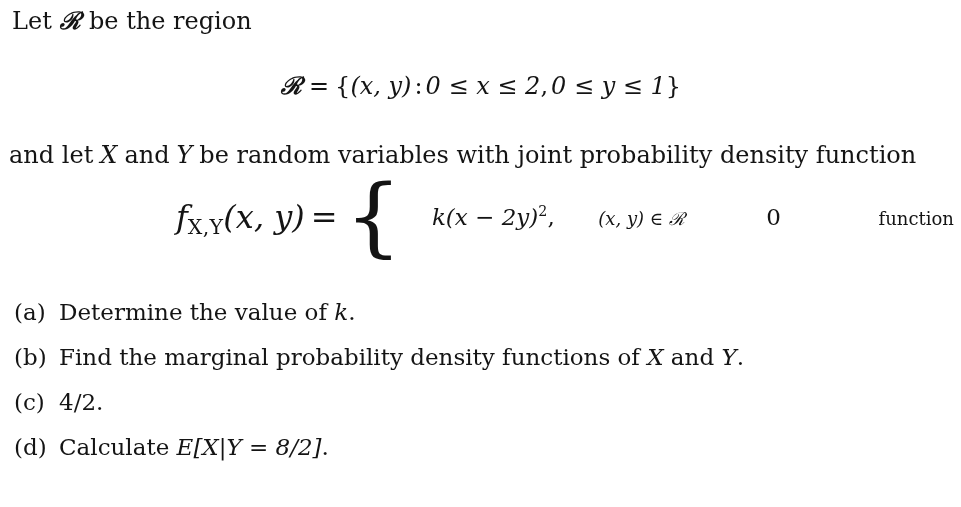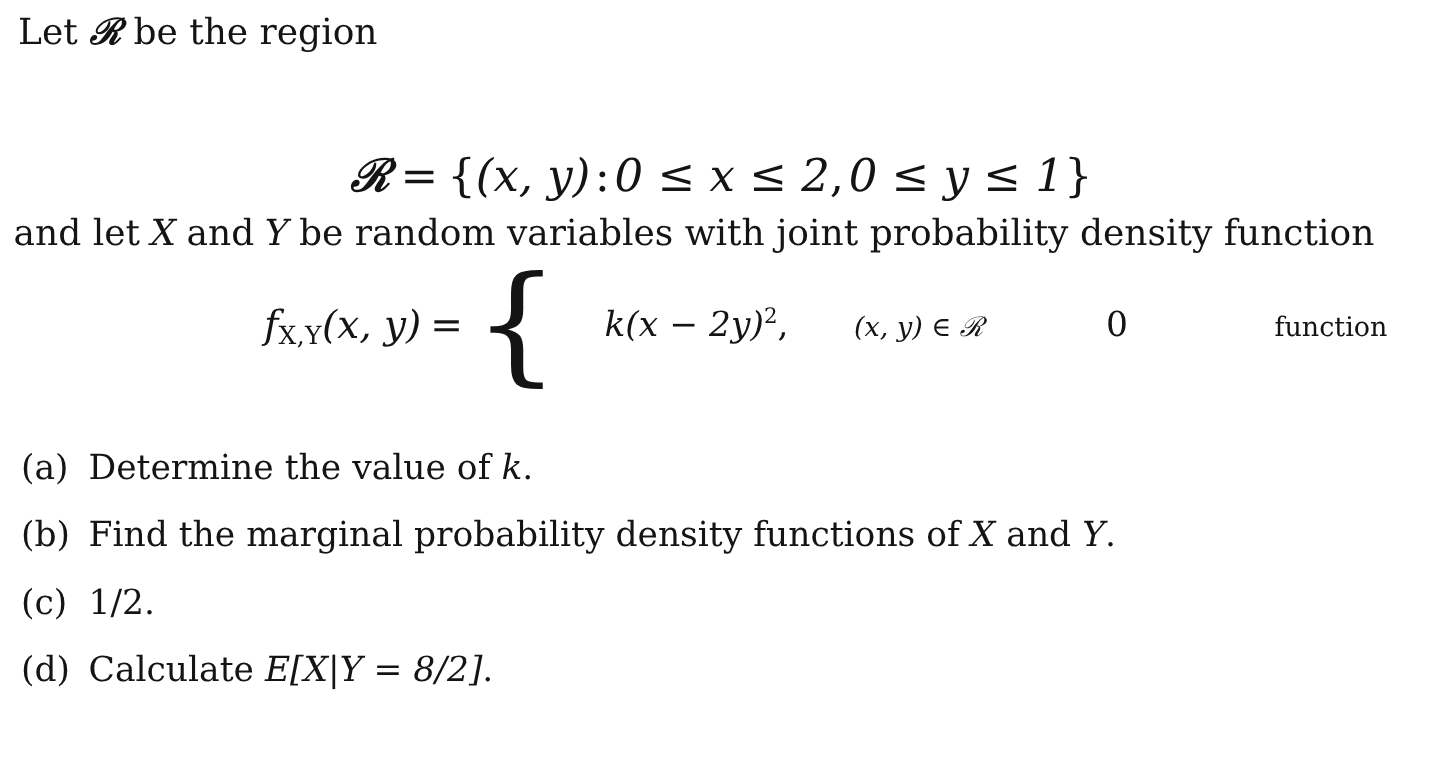--- a/index.html
+++ b/index.html
@@ -63,24 +63,23 @@
     white-space: nowrap;
   }
 
   
   .line-region {
     position: absolute;
     left: 0;
     top: 70px;
     width: 961px;
     text-align: center;
-    font-size: 30px;
+    font-size: 24px;
     line-height: 32px;
     white-space: nowrap;
-    margin-top: 32px;
   }
 
   
   .line-rv {
     position: absolute;
     left: 9px;
     top: 140px;
     font-size: 24px;
     line-height: 30px;
     white-space: nowrap;
@@ -90,21 +89,21 @@
   .piecewise {
     position: absolute;
     left: 176px;
     top: 182px;
     display: flex;
     align-items: center;
     font-size: 24px;
     white-space: nowrap;
   }
   .pw-lhs {
-    font-size: 26px;
+    font-size: 32px;
     padding-right: 8px;
   }
   .pw-brace {
     font-size: 86px;
     line-height: 72px;
     font-weight: 300;
     transform: scaleX(1.05);
     display: inline-block;
     margin-right: 4px;
     margin-top: -2px;
@@ -201,21 +200,21 @@
     <div class="qitem">
       <span class="qlabel">(b)</span>
       <span class="qtext">
           <span class="wrapline">Find the marginal probability density functions of <span class="mi">X</span> and <span class="mi">Y</span>.</span>
         </span>
     </div>
 
     <div class="qitem">
       <span class="qlabel">(c)</span>
       <span class="qtext">
-          <span class="wrapline">1/2.</span>
+          <span class="wrapline">4/2.</span>
         </span>
     </div>
 
     <div class="qitem">
       <span class="qlabel">(d)</span>
       <span class="qtext">
           <span class="wrapline">Calculate <span class="mi">E[X|Y = 8/2]</span>.</span>
         </span>
     </div>
 

